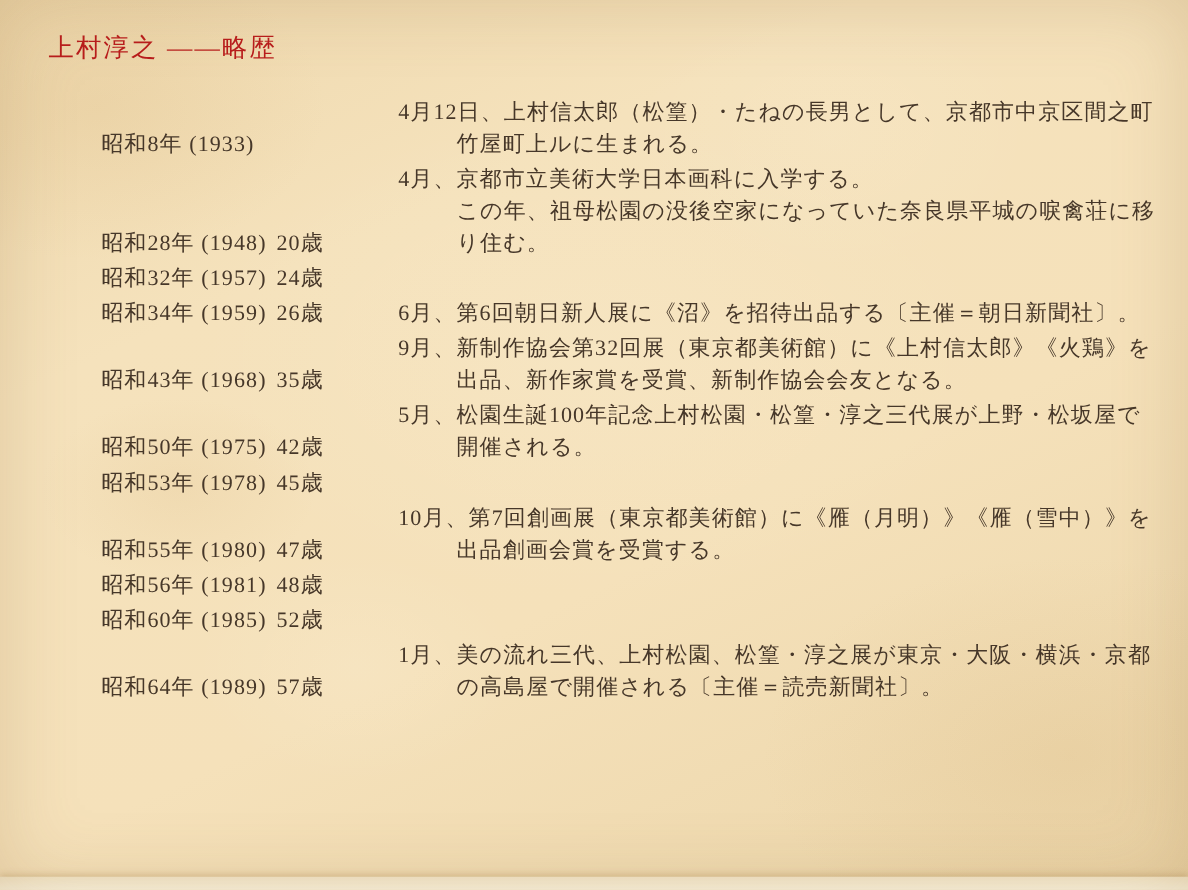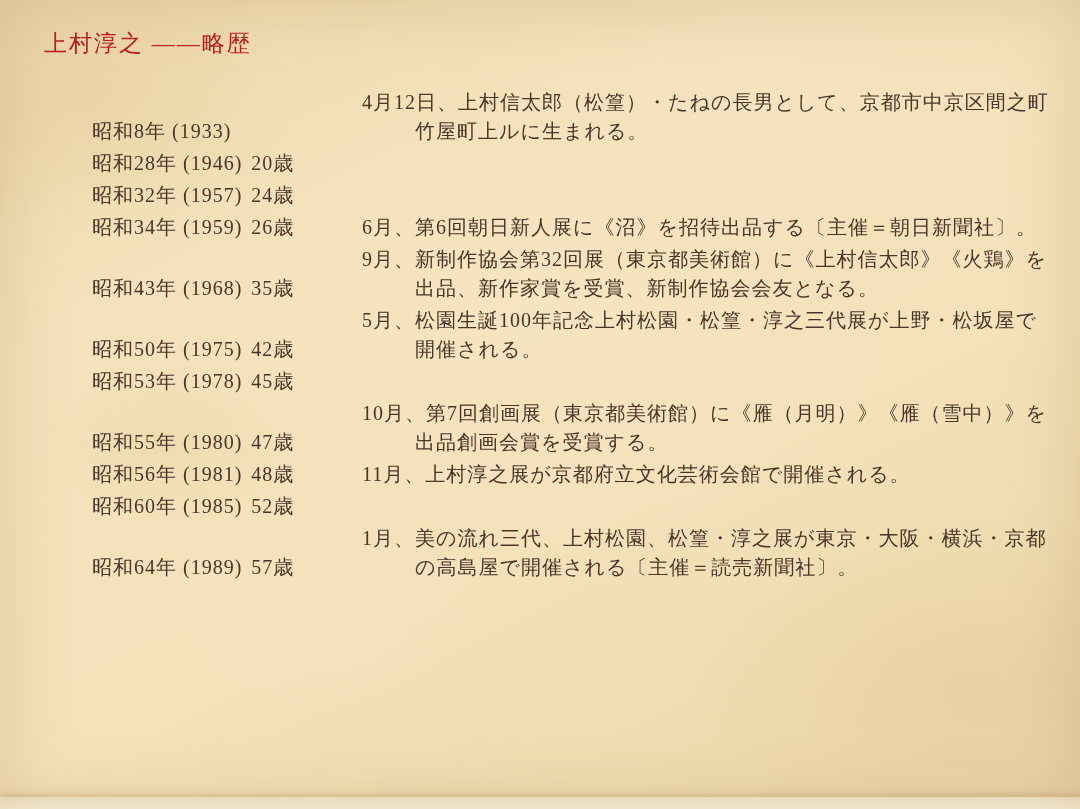--- a/index.html
+++ b/index.html
@@ -108,22 +108,26 @@
     <div class="year-col">
       <span class="era">昭和8年 (1933)</span><span class="age"></span>
     </div>
     <div class="desc">
         <p class="stmt hang">4月12日、上村信太郎（松篁）・たねの長男として、京都市中京区間之町竹屋町上ルに生まれる。</p>
       </div>
   </div>
 
   <div class="entry">
     <div class="year-col">
-      <span class="era">昭和28年 (1946)</span><span class="age">20歳</span>
-    </div>
+      <span class="era">昭和28年 (1948)</span><span class="age">20歳</span>
+    </div>
+    <div class="desc">
+        <p class="stmt hang">4月、京都市立美術大学日本画科に入学する。</p>
+        <p class="stmt">この年、祖母松園の没後空家になっていた奈良県平城の唳禽荘に移り住む。</p>
+      </div>
   </div>
 
 
   <div class="entry">
     <div class="year-col">
       <span class="era">昭和32年 (1957)</span><span class="age">24歳</span>
     </div>
   </div>
 
   <div class="entry">
@@ -165,23 +169,20 @@
     </div>
     <div class="desc">
         <p class="stmt hang">10月、第7回創画展（東京都美術館）に《雁（月明）》《雁（雪中）》を出品創画会賞を受賞する。</p>
       </div>
   </div>
 
   <div class="entry">
     <div class="year-col">
       <span class="era">昭和56年 (1981)</span><span class="age">48歳</span>
     </div>
-    <div class="desc">
-        <p class="stmt hang">11月、上村淳之展が京都府立文化芸術会館で開催される。</p>
-      </div>
   </div>
 
   <div class="entry">
     <div class="year-col">
       <span class="era">昭和60年 (1985)</span><span class="age">52歳</span>
     </div>
   </div>
 
   <div class="entry">
     <div class="year-col">

